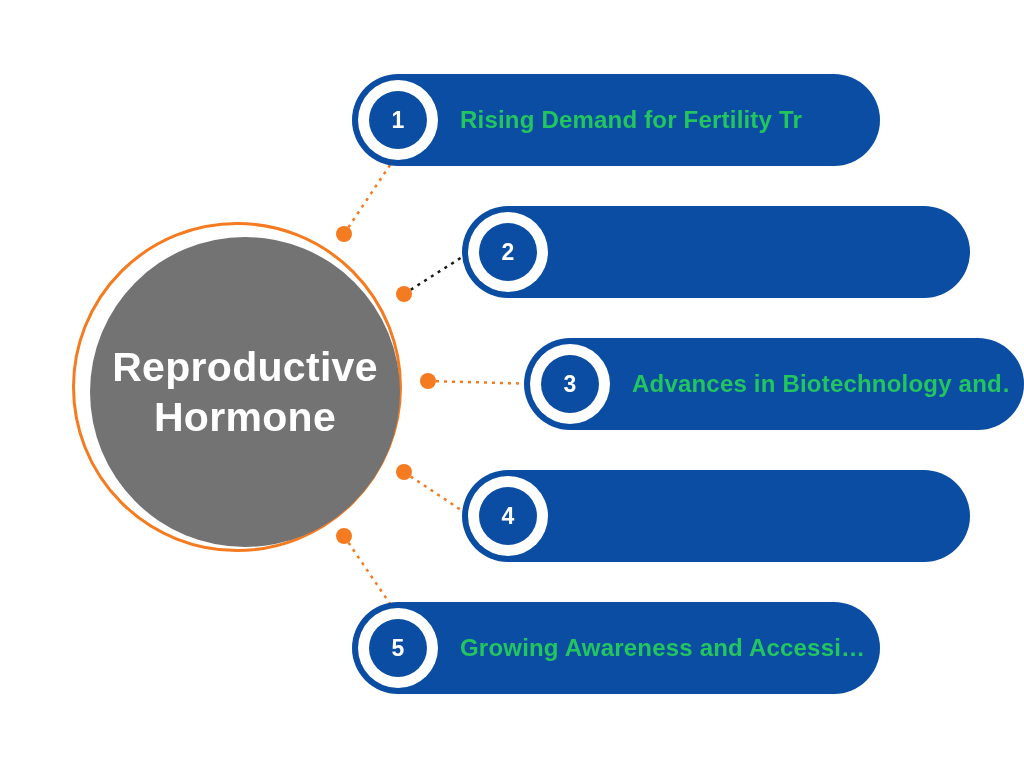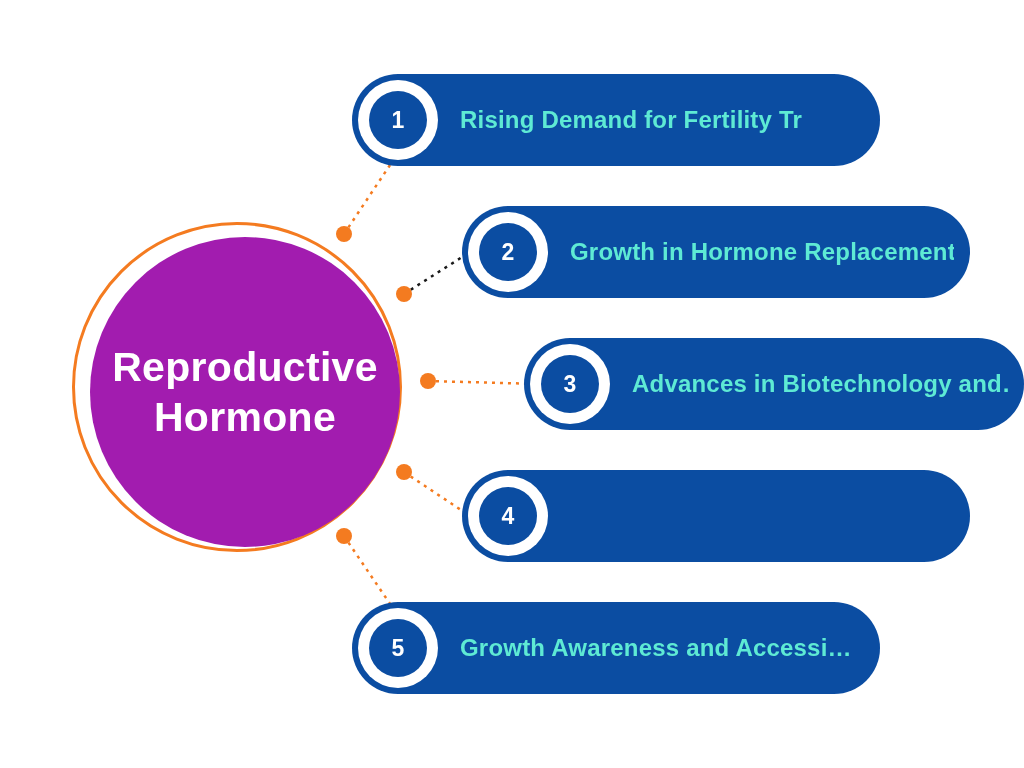--- a/index.html
+++ b/index.html
@@ -39,21 +39,21 @@
     border: 3px solid #F47B20;
     box-sizing: border-box;
   }
   .hub-circle {
     position: absolute;
     left: 90px;
     top: 237px;
     width: 310px;
     height: 310px;
     border-radius: 50%;
-    background: #a21caf;
+    background: #737373;
     display: flex;
     align-items: center;
     justify-content: center;
     text-align: center;
   }
   .hub-label {
     color: #ffffff;
     font-size: 41px;
     font-weight: bold;
     line-height: 1.22;
@@ -89,21 +89,21 @@
     border-radius: 50%;
     background: #0B4DA2;
     color: #ffffff;
     font-size: 23px;
     font-weight: bold;
     display: flex;
     align-items: center;
     justify-content: center;
   }
   .pill-text {
-    color: #5eead4;
+    color: #22c55e;
     font-size: 24px;
     font-weight: bold;
     letter-spacing: 0.2px;
     margin-left: 22px;
     margin-right: 16px;
     white-space: nowrap;
     overflow: hidden;
   }
 
   
@@ -143,36 +143,35 @@
     <div class="pill-badge">
       <span>1</span>
     </div>
     <div class="pill-text">Rising Demand for Fertility Tr</div>
   </div>
 
   <div class="pill" id="pill-2">
     <div class="pill-badge">
       <span>2</span>
     </div>
-    <div class="pill-text">Growth in Hormone Replacement</div>
   </div>
 
   <div class="pill" id="pill-3">
     <div class="pill-badge">
       <span>3</span>
     </div>
     <div class="pill-text">Advances in Biotechnology and…</div>
   </div>
 
   <div class="pill" id="pill-4">
     <div class="pill-badge">
       <span>4</span>
     </div>
   </div>
 
   <div class="pill" id="pill-5">
     <div class="pill-badge">
       <span>5</span>
     </div>
-    <div class="pill-text">Growth Awareness and Accessi…</div>
+    <div class="pill-text">Growing Awareness and Accessi…</div>
   </div>
 
 </div>
 
 </body></html>

